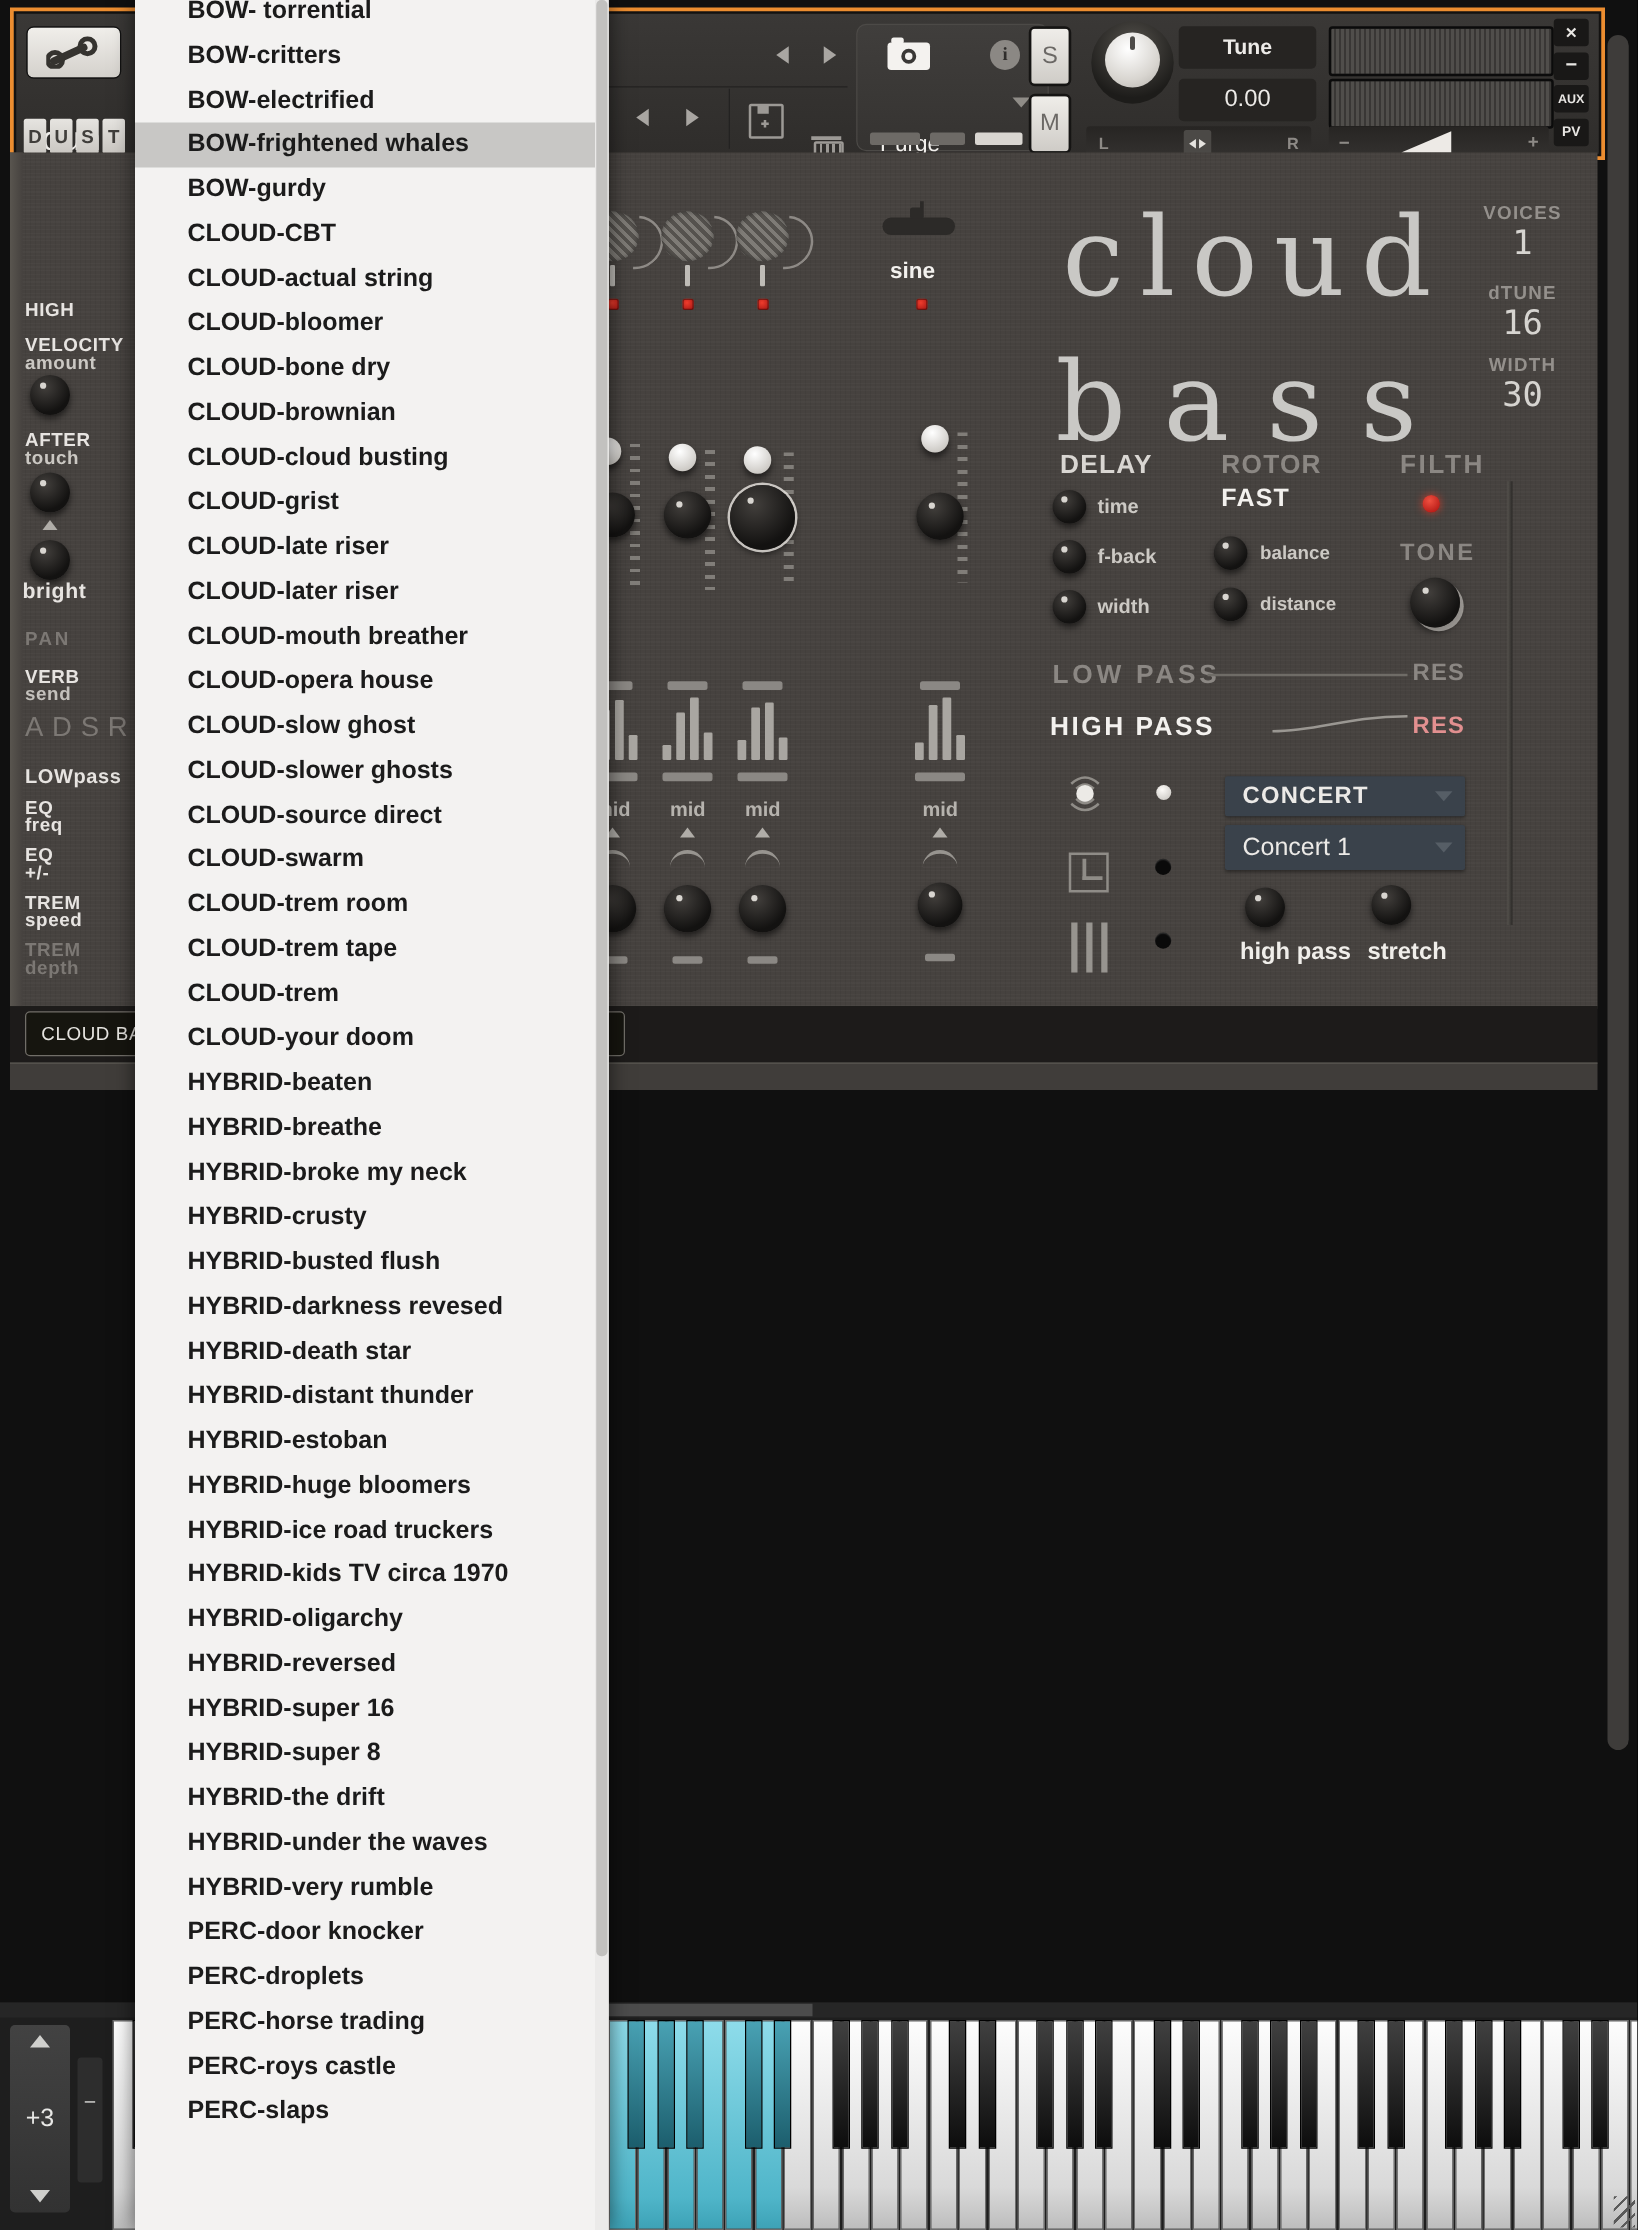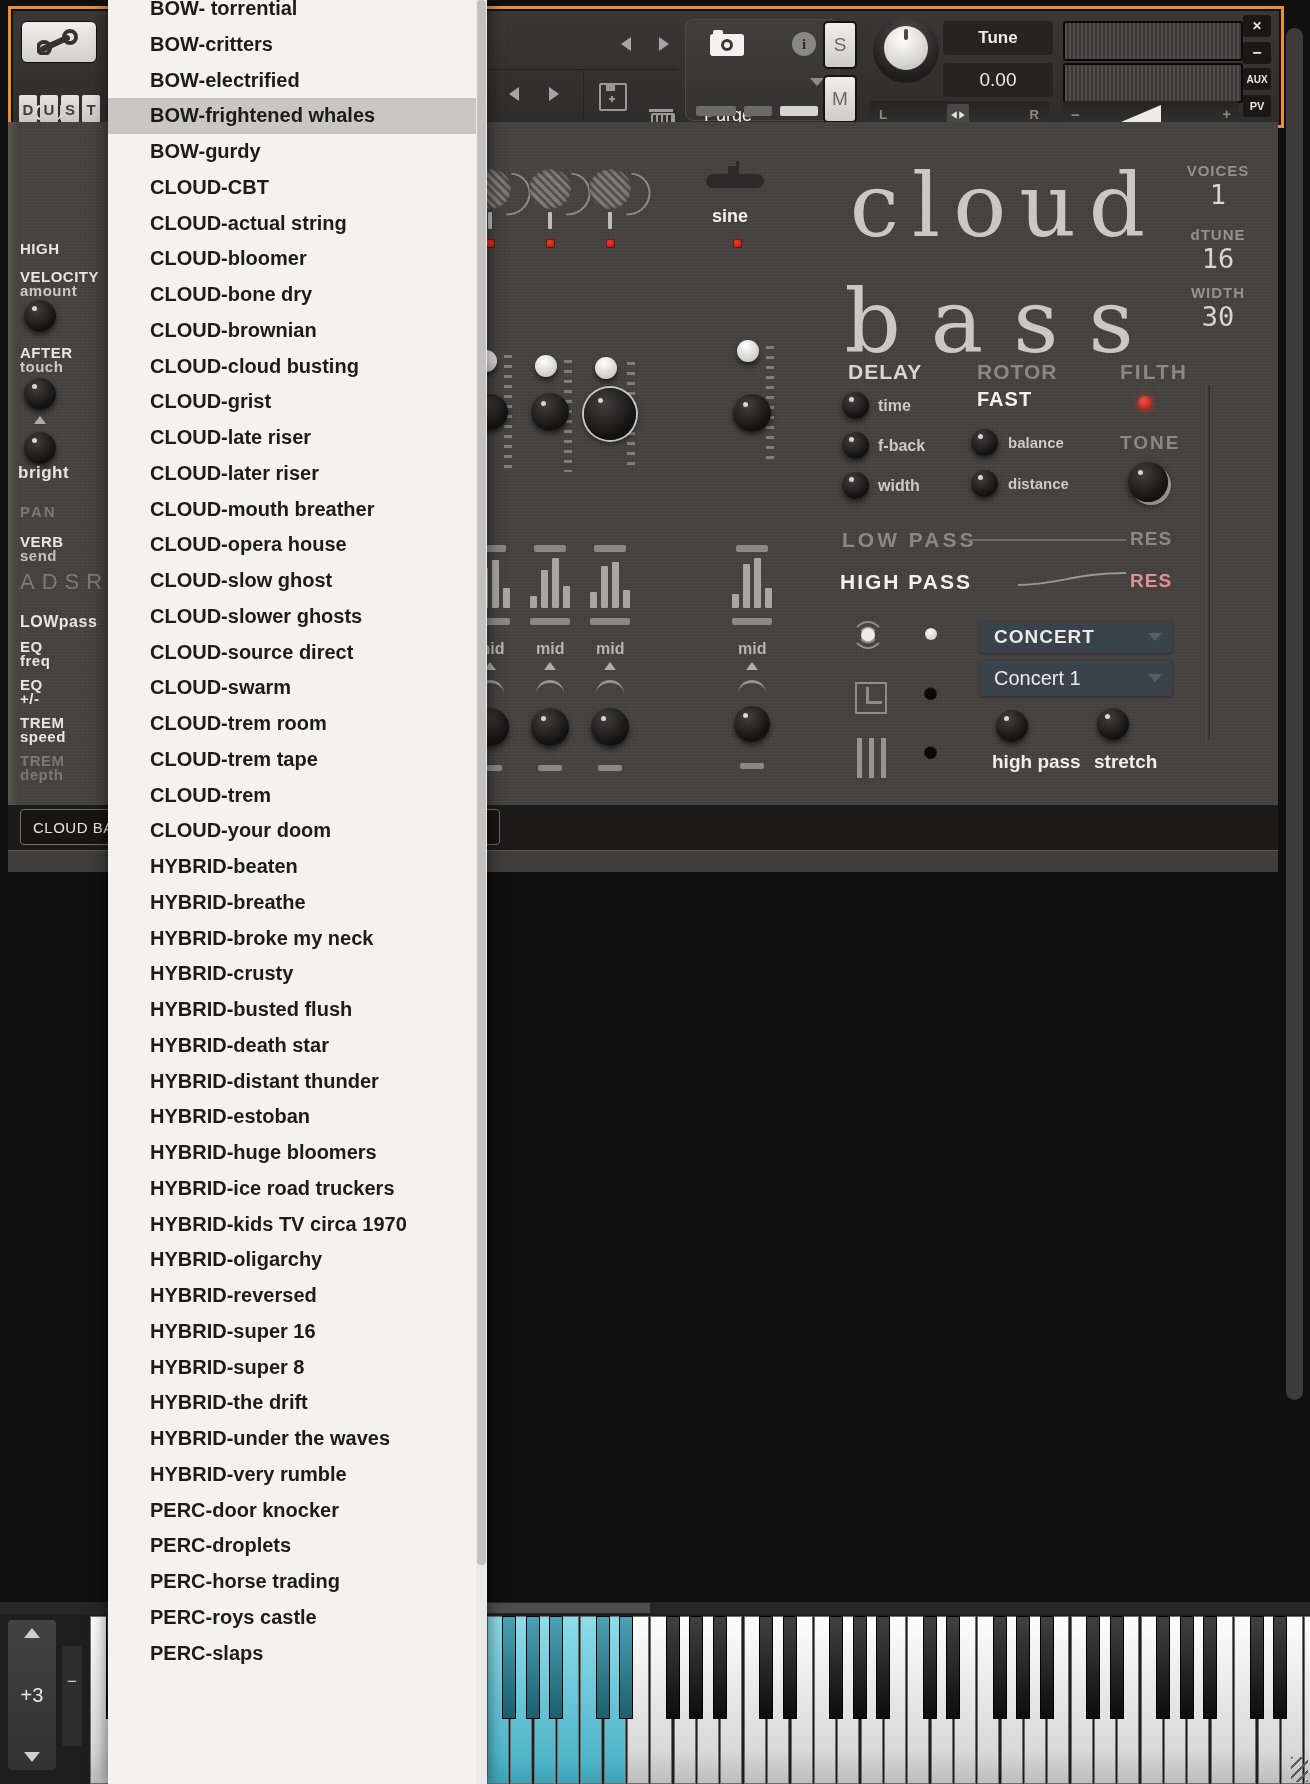--- a/index.html
+++ b/index.html
@@ -570,20 +570,21 @@
         <div class="menu-item">CLOUD-swarm</div>
         <div class="menu-item">CLOUD-trem room</div>
         <div class="menu-item">CLOUD-trem tape</div>
         <div class="menu-item">CLOUD-trem</div>
         <div class="menu-item">CLOUD-your doom</div>
         <div class="menu-item">HYBRID-beaten</div>
         <div class="menu-item">HYBRID-breathe</div>
         <div class="menu-item">HYBRID-broke my neck</div>
         <div class="menu-item">HYBRID-crusty</div>
         <div class="menu-item">HYBRID-busted flush</div>
+        <div class="menu-item">HYBRID-darkness revesed</div>
         <div class="menu-item">HYBRID-death star</div>
         <div class="menu-item">HYBRID-distant thunder</div>
         <div class="menu-item">HYBRID-estoban</div>
         <div class="menu-item">HYBRID-huge bloomers</div>
         <div class="menu-item">HYBRID-ice road truckers</div>
         <div class="menu-item">HYBRID-kids TV circa 1970</div>
         <div class="menu-item">HYBRID-oligarchy</div>
         <div class="menu-item">HYBRID-reversed</div>
         <div class="menu-item">HYBRID-super 16</div>
         <div class="menu-item">HYBRID-super 8</div>

